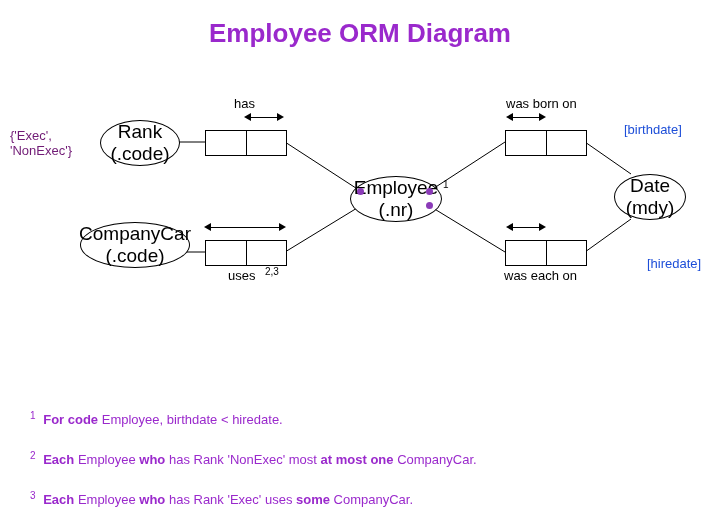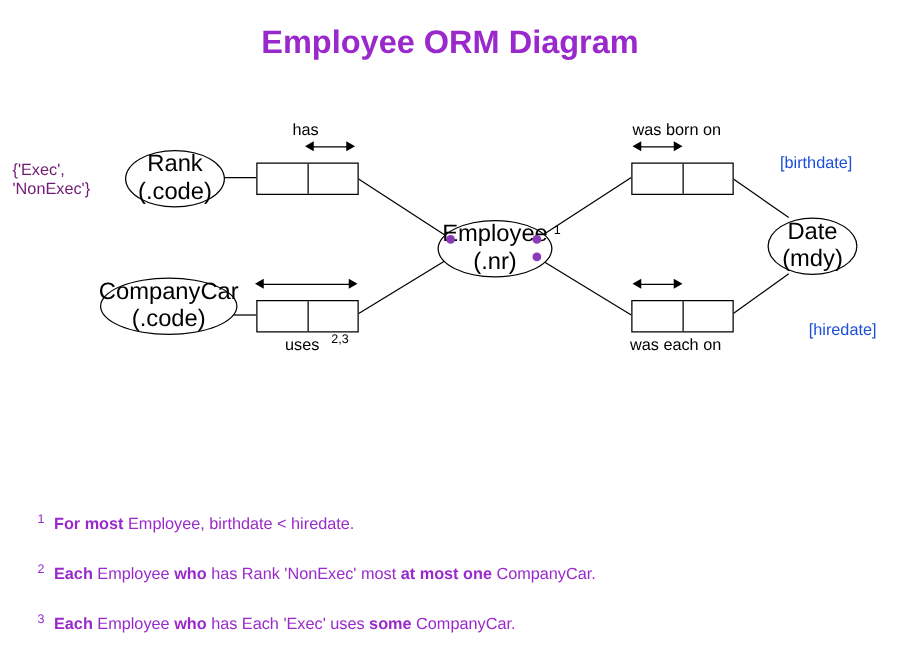--- a/index.html
+++ b/index.html
@@ -166,24 +166,24 @@
 <span class="sup" style="left:265px; top:266px;">2,3</span>
 <span class="label" style="left:506px; top:96px;">was born on</span>
 <span class="label" style="left:504px; top:268px;">was each on</span>
 
 <span class="label magenta" style="left:10px; top:128px; width:80px; white-space:normal;">{'Exec', 'NonExec'}</span>
 <span class="label purple" style="left:624px; top:122px;">[birthdate]</span>
 <span class="label purple" style="left:624px; top:256px;margin-left:23px;">[hiredate]</span>
 
 <div class="footnote" style="left:30px; top:410px;">
   <sup>1</sup>
-  <span class="bold">For most</span><span> Employee, birthdate &lt; hiredate.</span>
+  <span class="bold">For code</span><span> Employee, birthdate &lt; hiredate.</span>
 </div>
 
 <div class="footnote" style="left:30px; top:450px;">
   <sup>2</sup>
   <span class="bold">Each</span><span> Employee </span><span class="bold">who</span><span> has Rank 'NonExec' most </span><span class="bold">at most one</span><span> CompanyCar.</span>
 </div>
 
 <div class="footnote" style="left:30px; top:490px;">
   <sup>3</sup>
-  <span class="bold">Each</span><span> Employee </span><span class="bold">who</span><span> has Each 'Exec' uses </span><span class="bold">some</span><span> CompanyCar.</span>
+  <span class="bold">Each</span><span> Employee </span><span class="bold">who</span><span> has Rank 'Exec' uses </span><span class="bold">some</span><span> CompanyCar.</span>
 </div>
 
 </body></html>

